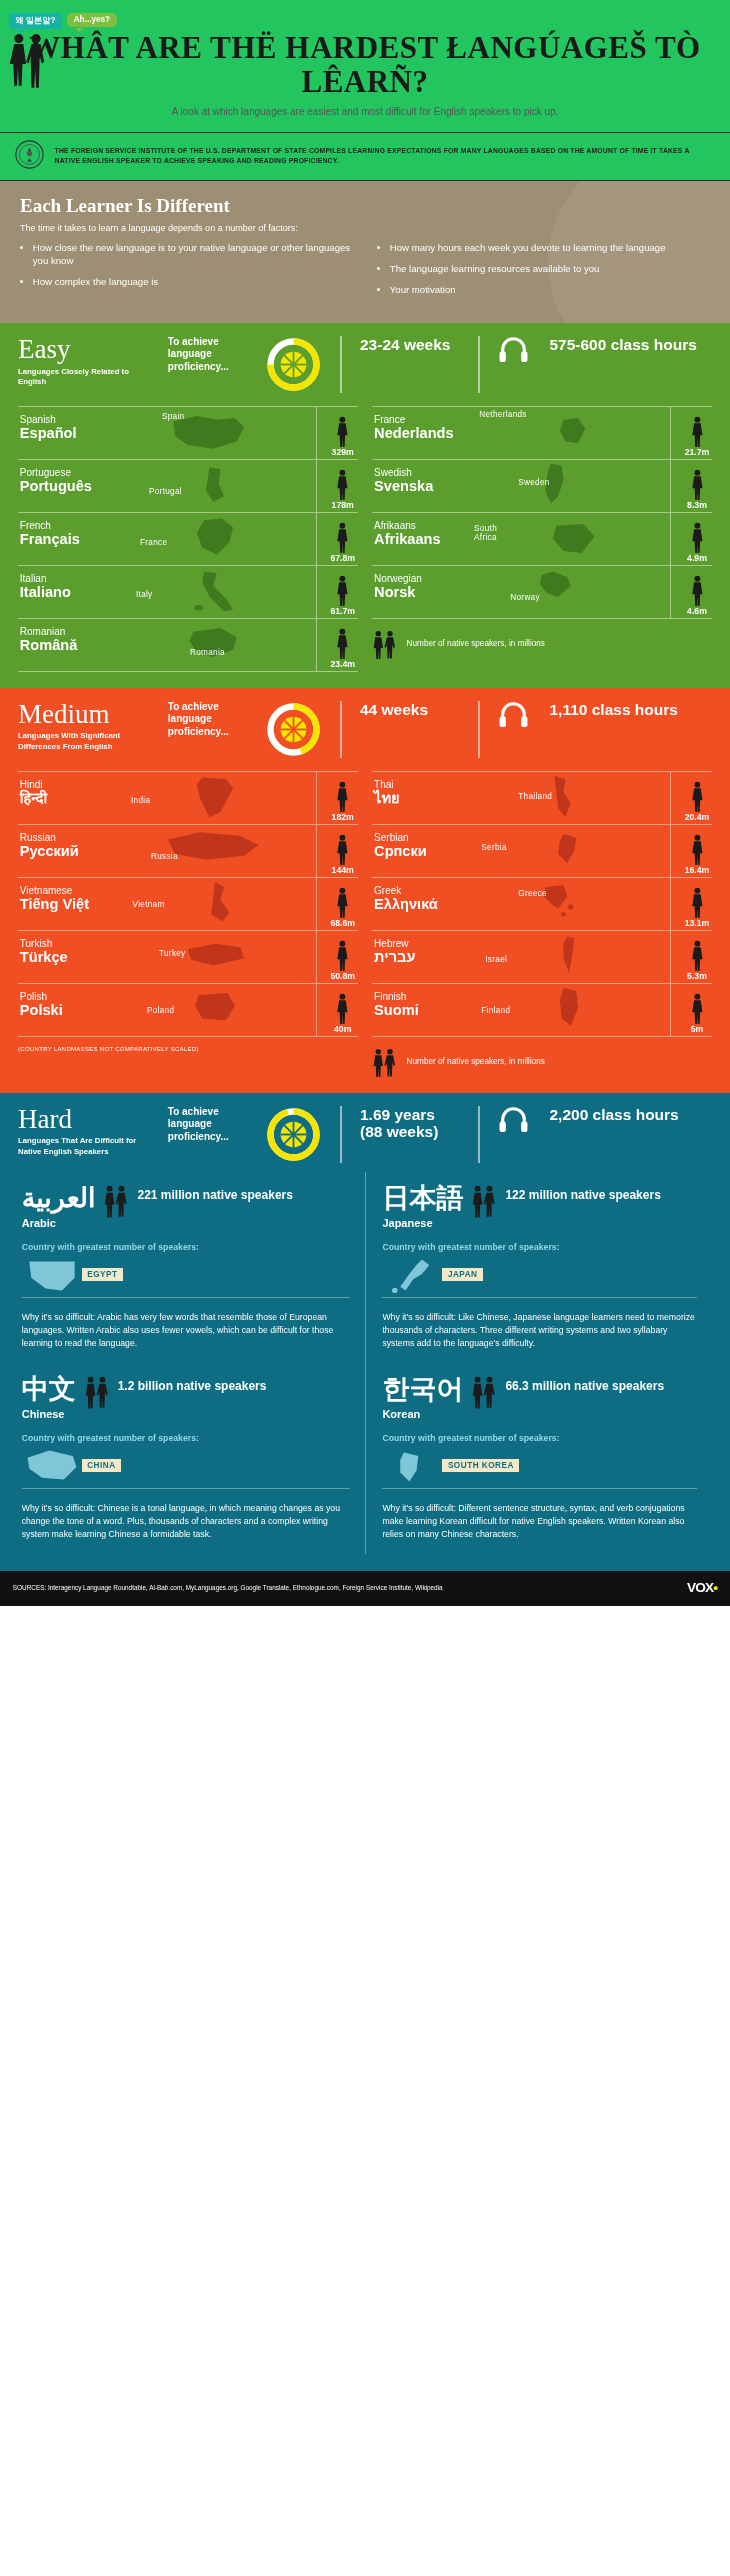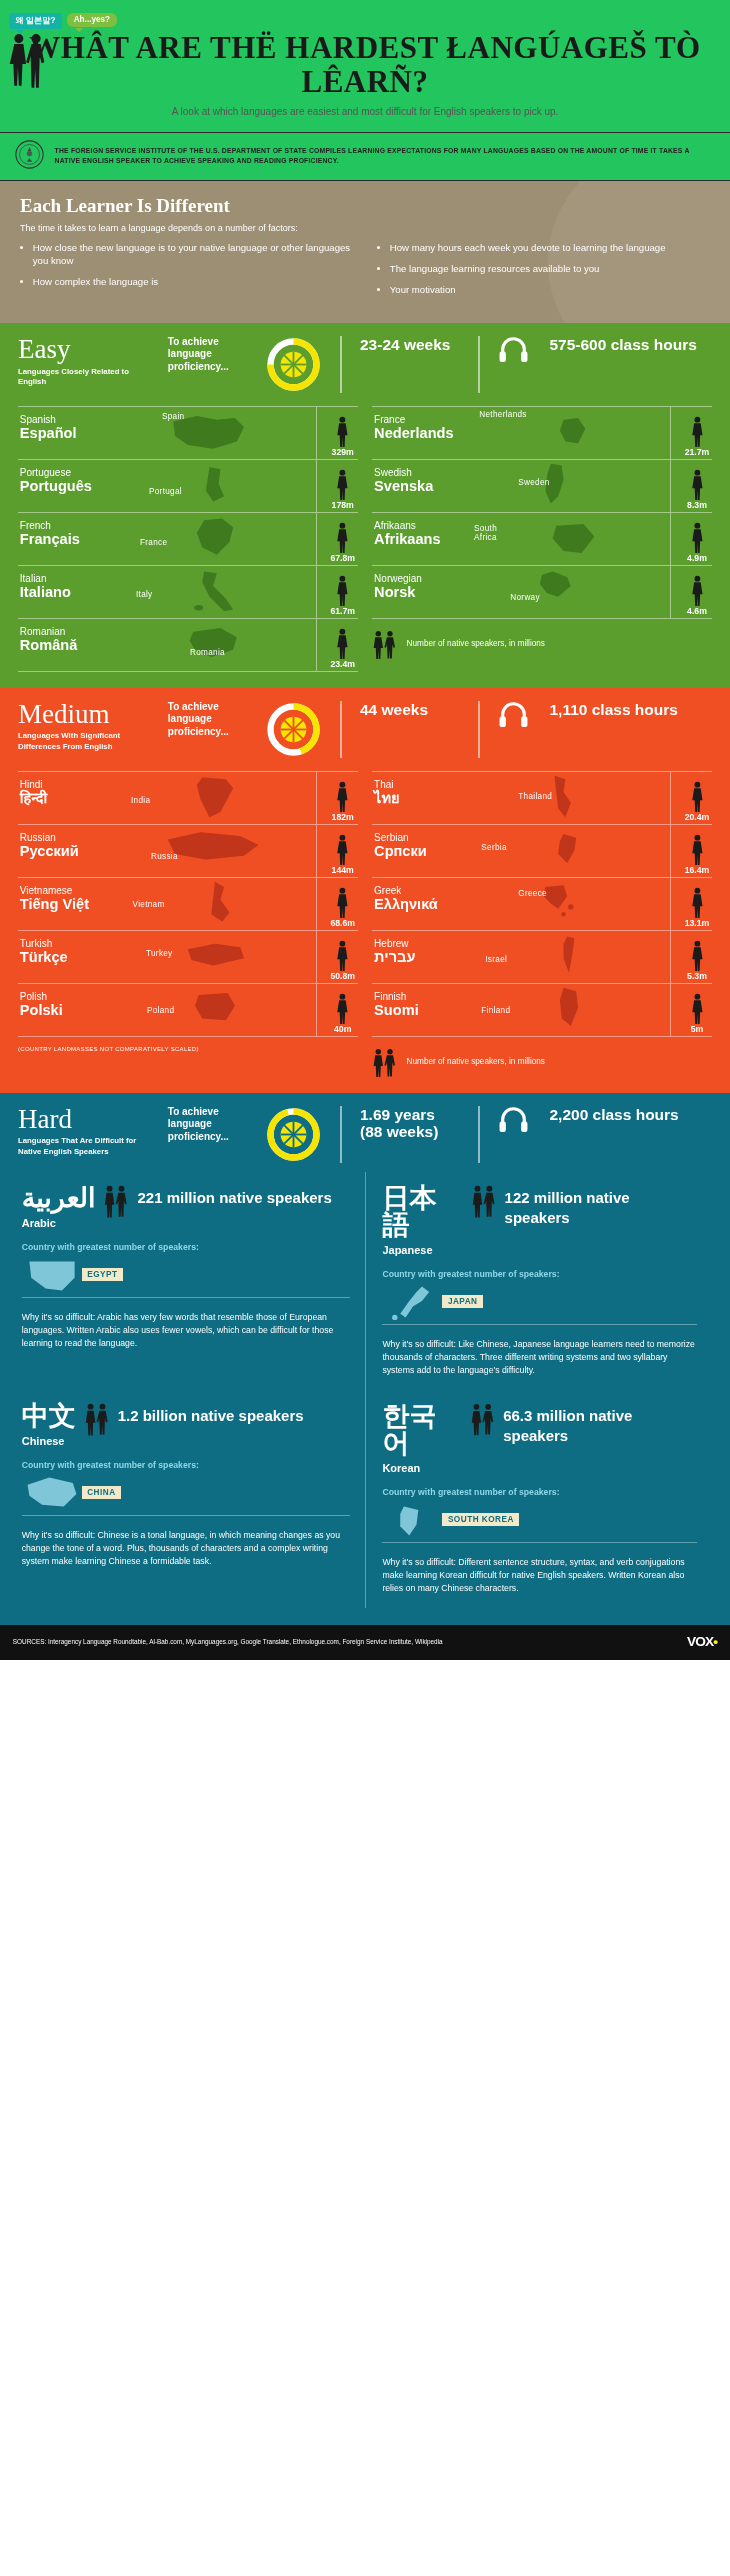--- a/index.html
+++ b/index.html
@@ -111,21 +111,21 @@
   .legend-text { font-size:8.2px; line-height:1.25; }
   .footnote { font-size:6px; letter-spacing:0.3px; margin-top:9px; }
 
   
   .hard-grid { display:flex; flex-wrap:wrap; margin-top:9px; }
   .hard-card { width:50%; padding:12.8px 14.6px 12.8px 3.7px; }
   .hard-card.right { padding-left:16.4px; border-left:0.9px solid rgba(255,255,255,.35); }
   .hard-head { display:flex; align-items:flex-start; gap:9px; }
   .hard-native { font-size:27px; font-weight:bold; line-height:1; }
   .hard-en { font-size:11px; font-weight:bold; margin-top:5.5px; }
-  .hard-speakers { font-size:15px; line-height:1.3; font-weight:bold; padding-top:3.7px; }
+  .hard-speakers { font-size:12px; line-height:1.3; font-weight:bold; padding-top:3.7px; }
   .greatest { font-size:8.7px; font-weight:bold; color:#8fd8e8; margin-top:12.8px; }
   .greatest-row { display:flex; align-items:center; margin-top:3.7px; }
   .greatest-name {
     font-size:8.2px; font-weight:bold; color:#0e6d82; background:#f2e9c9;
     padding:1.8px 5.5px; letter-spacing:0.5px;
   }
   .why { font-size:8.7px; line-height:1.5; margin-top:12.8px; }
   .hr-thin { border-top:0.9px solid rgba(255,255,255,.35); margin: 3.7px 0 0 0; }
 
   
@@ -551,21 +551,21 @@
 
         <div class="lang-row">
           <div class="lang-names">
             <div class="lang-en">Turkish</div>
             <div class="lang-native">Türkçe</div>
           </div>
           <div class="lang-map">
             <svg width="100%" height="49" viewBox="0 0 120 54">
                 <path d="M34 20 L64 14 L92 18 L96 30 L62 38 L38 32 Z" fill="#c1351a"></path>
               </svg>
-            <div class="country-label" style="left:39px; top:18px;">Turkey</div>
+            <div class="country-label" style="left:52px; top:18px;">Turkey</div>
           </div>
           <div class="lang-pop">
             <svg width="12.8" height="31" viewBox="0 0 14 34">
                 <g fill="#1b1b1b">
                   <circle cx="7" cy="4" r="3.2"></circle>
                   <path d="M3.4 8 h7.2 l2 13 h-2.6 l-.6 13h-2l-.4-11-.4 11h-2l-.6-13H1.4z"></path>
                 </g>
               </svg>
             <div class="pop-num">50.8m</div>
           </div>

